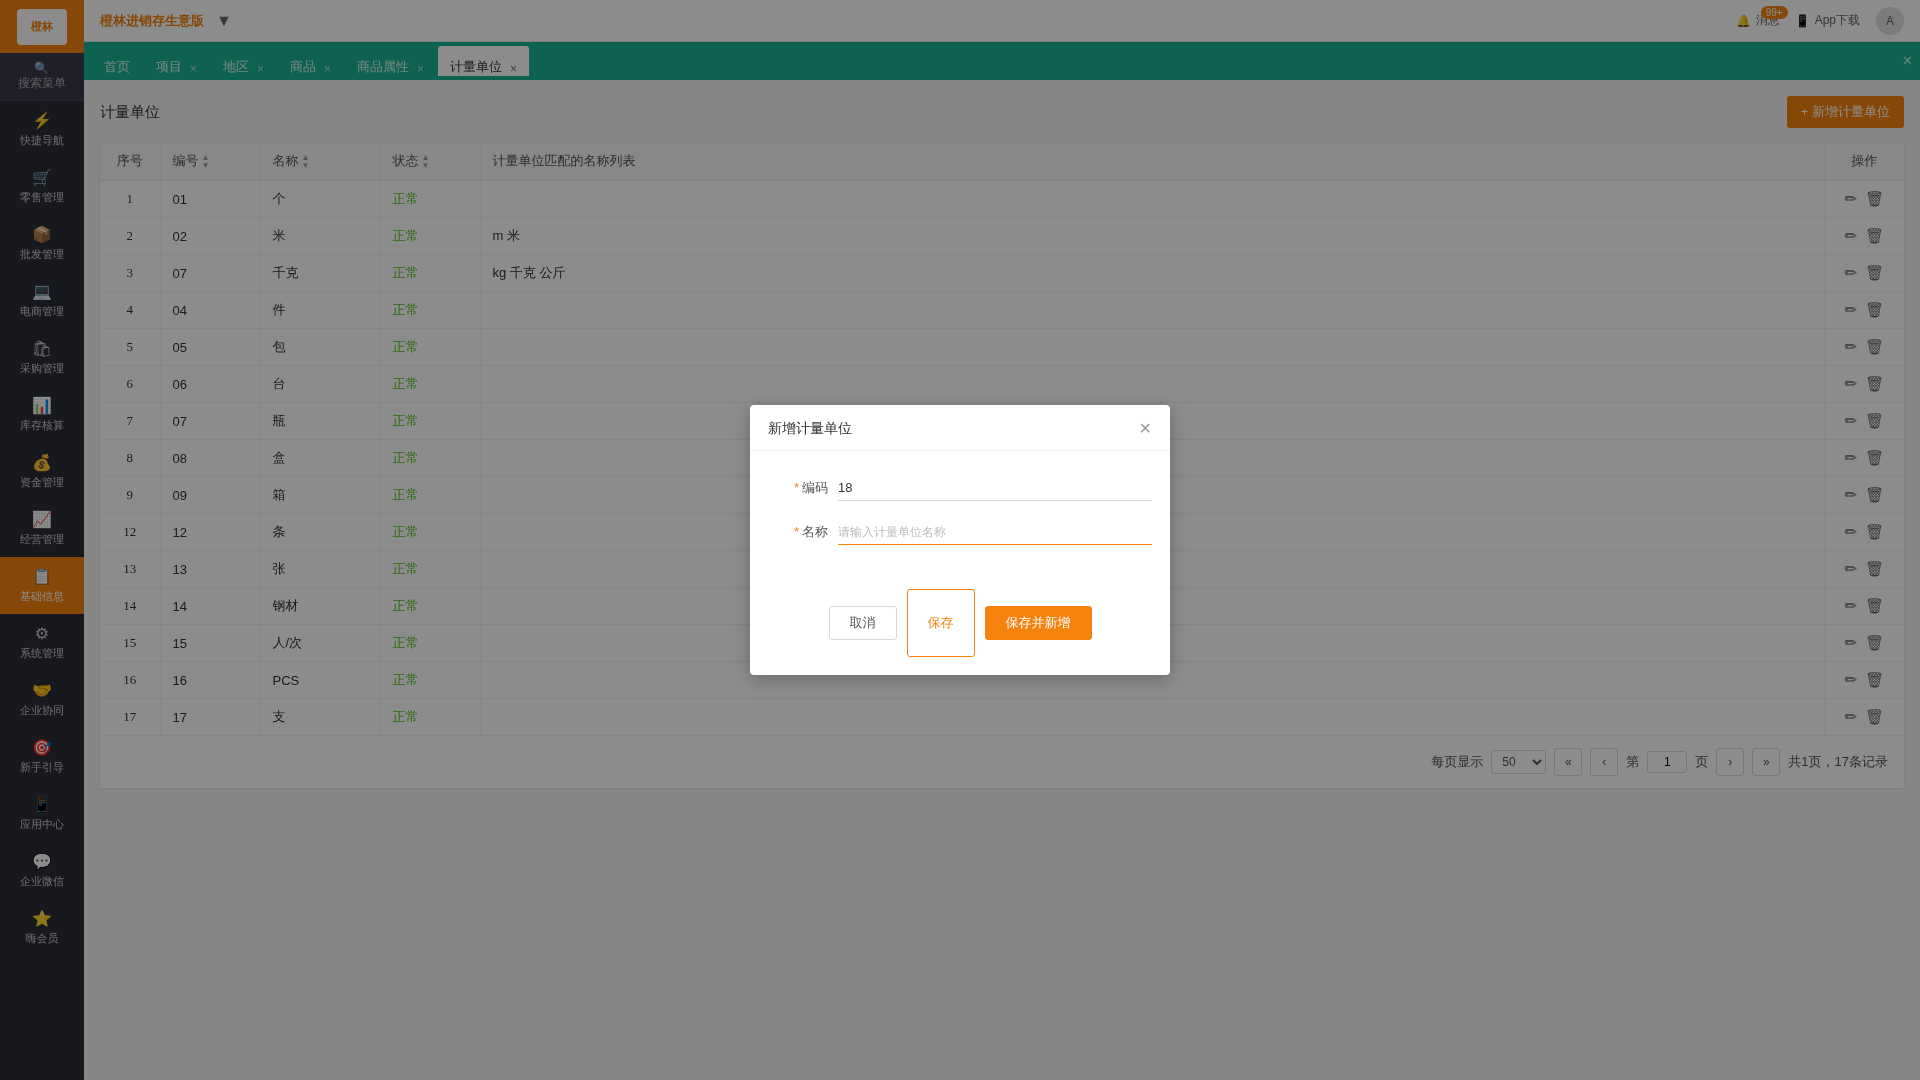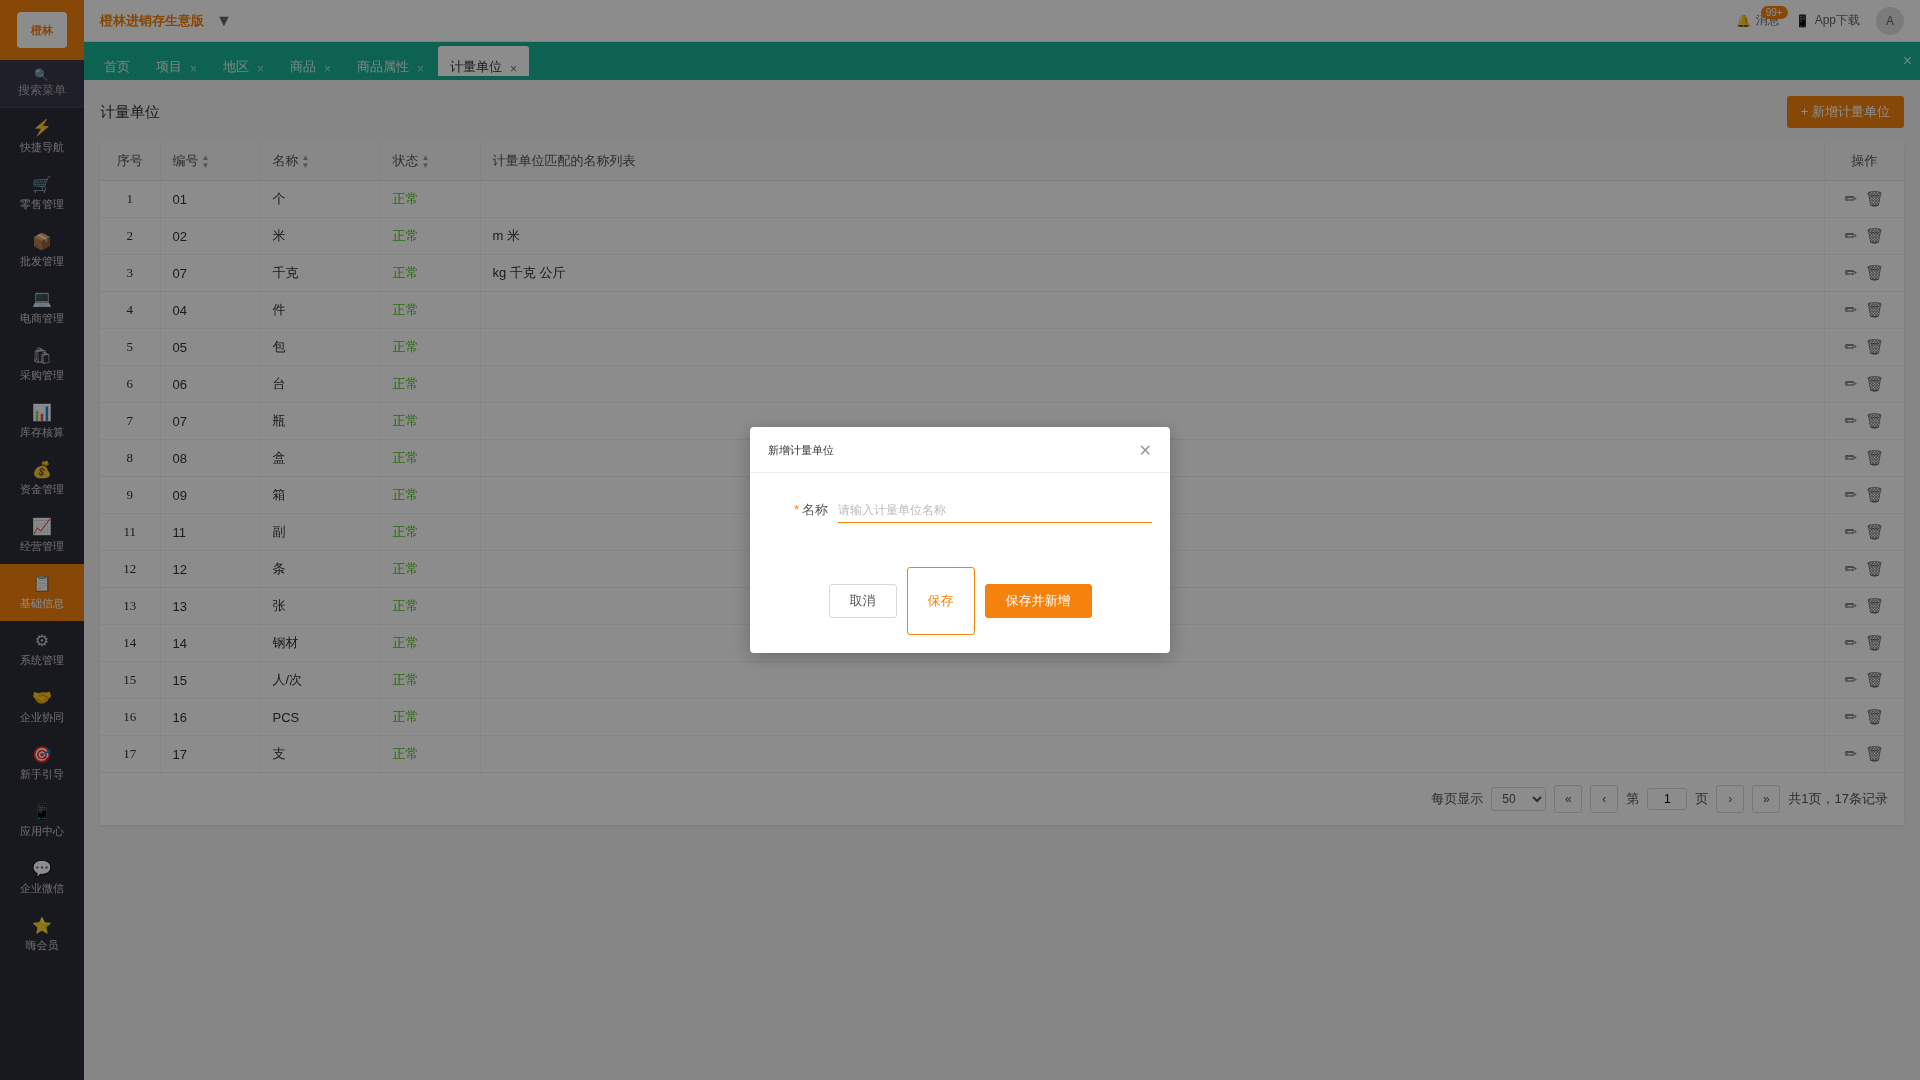--- a/index.html
+++ b/index.html
@@ -1,20 +1,20 @@
 <!DOCTYPE html>
 <html><head>
   <meta charset="utf-8">
   <style>
     * { box-sizing: border-box; margin: 0; padding: 0; }
     body { font-family: "Microsoft YaHei", "PingFang SC", Arial, sans-serif; font-size: 13px; background: #f0f2f5; display: flex; height: 1080px; width: 1920px; overflow: hidden; }
 
     
     .sidebar { width: 84px; background: #2c2c3a; display: flex; flex-direction: column; align-items: center; padding-top: 0; flex-shrink: 0; }
-    .sidebar-logo { width: 84px; height: 60px; background: #f5820d; display: flex; align-items: center; justify-content: center; }
+    .sidebar-logo { width: 84px; height: 53px; background: #f5820d; display: flex; align-items: center; justify-content: center; }
     .sidebar-logo-img { width: 50px; height: 36px; background: white; border-radius: 4px; display: flex; align-items: center; justify-content: center; font-size: 10px; color: #f5820d; font-weight: bold; }
     .sidebar-search { width: 100%; padding: 8px 10px; color: #aaa; font-size: 12px; text-align: center; cursor: pointer; background: #3a3a4d; border-bottom: 1px solid #444; }
     .sidebar-nav-item { width: 100%; padding: 10px 5px; color: #ccc; font-size: 12px; text-align: center; cursor: pointer; display: flex; flex-direction: column; align-items: center; gap: 3px; }
     .sidebar-nav-item.active { background: #f5820d; color: white; }
     .sidebar-nav-item .nav-icon { font-size: 16px; }
     .sidebar-nav-item .nav-label { font-size: 11px; }
 
     
     .main-area { flex: 1; display: flex; flex-direction: column; overflow: hidden; }
 
@@ -65,21 +65,21 @@
     
     .pagination { display: flex; align-items: center; justify-content: flex-end; padding: 12px 16px; background: white; border-top: 1px solid #f0f0f0; gap: 8px; font-size: 13px; color: #555; }
     .page-size-select { border: 1px solid #d9d9d9; border-radius: 3px; padding: 3px 6px; font-size: 12px; color: #555; cursor: pointer; background: white; }
     .page-nav-btn { width: 28px; height: 28px; display: flex; align-items: center; justify-content: center; border: 1px solid #d9d9d9; border-radius: 3px; cursor: pointer; color: #555; background: white; font-size: 12px; }
     .page-num-input { width: 40px; border: 1px solid #d9d9d9; border-radius: 3px; text-align: center; padding: 3px; font-size: 12px; }
 
     
     .modal-overlay { position: fixed; top: 0; left: 0; right: 0; bottom: 0; background: rgba(0,0,0,0.45); display: flex; align-items: center; justify-content: center; z-index: 1000; }
     .modal { background: white; border-radius: 4px; width: 420px; box-shadow: 0 4px 20px rgba(0,0,0,0.25); }
     .modal-header { display: flex; align-items: center; justify-content: space-between; padding: 14px 18px 12px; border-bottom: 1px solid #f0f0f0; }
-    .modal-title { font-size: 11px; color: #333; font-weight: 500; }
+    .modal-title { font-size: 14px; color: #333; font-weight: 500; }
     .modal-close { cursor: pointer; color: #999; font-size: 16px; }
     .modal-body { padding: 24px 18px 16px; }
     .form-row { display: flex; align-items: center; margin-bottom: 18px; }
     .form-label { width: 60px; text-align: right; font-size: 13px; color: #555; margin-right: 10px; flex-shrink: 0; }
     .form-label .required { color: #f5820d; margin-right: 3px; }
     .form-input { flex: 1; border: none; border-bottom: 1px solid #d9d9d9; padding: 5px 0; font-size: 13px; color: #333; outline: none; }
     .form-input.active { border-bottom-color: #f5820d; }
     .form-input::placeholder { color: #bbb; font-size: 12px; }
     .modal-footer { display: flex; align-items: center; justify-content: center; padding: 10px 18px 18px; gap: 10px; }
     .btn-cancel { background: white; border: 1px solid #d9d9d9; color: #555; padding: 7px 20px; border-radius: 3px; font-size: 13px; cursor: pointer; }
@@ -377,33 +377,20 @@
       <td class="col-status"><span class="status-normal">正常</span></td>
       <td></td>
       <td class="col-op">
         <div class="op-btns">
           <span class="op-btn" title="编辑">✏</span>
           <span class="op-btn" title="删除">🗑</span>
         </div>
       </td>
     </tr>
             <tr>
-      <td class="col-seq">11</td>
-      <td class="col-code">11</td>
-      <td class="col-name">副</td>
-      <td class="col-status"><span class="status-normal">正常</span></td>
-      <td></td>
-      <td class="col-op">
-        <div class="op-btns">
-          <span class="op-btn" title="编辑">✏</span>
-          <span class="op-btn" title="删除">🗑</span>
-        </div>
-      </td>
-    </tr>
-            <tr>
       <td class="col-seq">12</td>
       <td class="col-code">12</td>
       <td class="col-name">条</td>
       <td class="col-status"><span class="status-normal">正常</span></td>
       <td></td>
       <td class="col-op">
         <div class="op-btns">
           <span class="op-btn" title="编辑">✏</span>
           <span class="op-btn" title="删除">🗑</span>
         </div>
@@ -500,20 +487,26 @@
 
 <div class="modal-overlay">
   <div class="modal">
     <div class="modal-header">
       <span class="modal-title">新增计量单位</span>
       <span class="modal-close">✕</span>
     </div>
     <div class="modal-body">
       <div class="form-row">
         <div class="form-label">
+          <span class="required">*</span><span>编码</span>
+        </div>
+        <input class="form-input" value="18" style="">
+      </div>
+      <div class="form-row">
+        <div class="form-label">
           <span class="required">*</span><span>名称</span>
         </div>
         <input class="form-input active" placeholder="请输入计量单位名称" style="">
       </div>
     </div>
     <div class="modal-footer">
       <button class="btn-cancel">取消</button>
       <button class="btn-save">保存</button>
       <button class="btn-save-add">保存并新增</button>
     </div>

